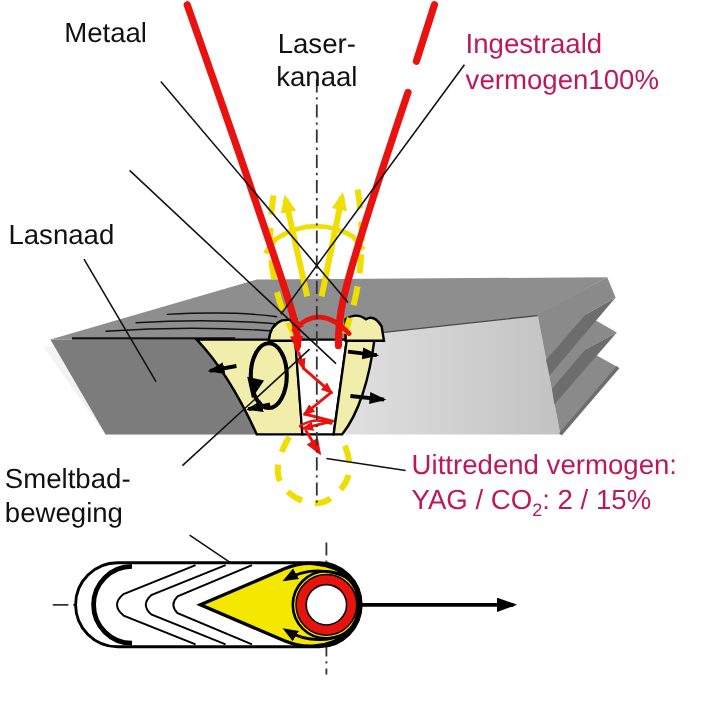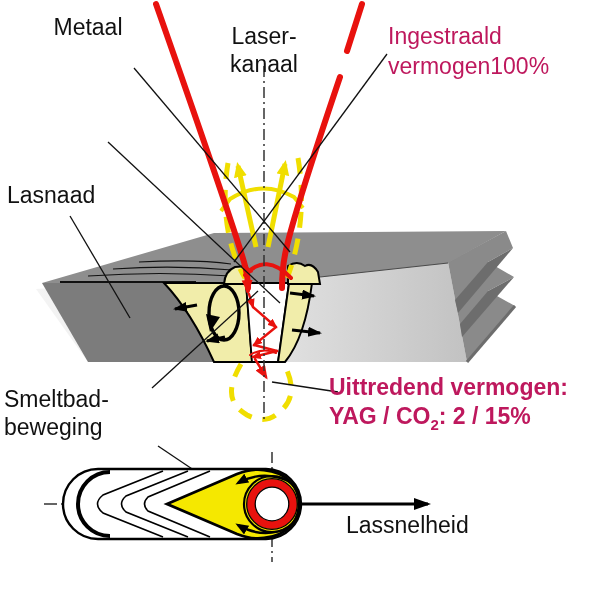--- a/index.html
+++ b/index.html
@@ -152,20 +152,19 @@
   <div>Ingestraald</div>
   <div>vermogen100%</div>
 </div>
 <div class="lab" style="left:17px;top:99px;">
 </div>
 <div class="lab" style="left:7px;top:181px;">Lasnaad</div>
 <div class="lab" style="left:4px;top:385px;">
   <div>Smeltbad-</div>
   <div>beweging</div>
 </div>
-<div class="lab red" style="left:329px;top:373px;line-height:29px;font-weight:bold;">
+<div class="lab red" style="left:343px;top:373px;line-height:29px;">
   <div>Uittredend vermogen:</div>
   <div><span>YAG / CO</span><sub>2</sub><span>: 2 / 15%</span></div>
 </div>
 <div class="lab" style="left:346px;top:511px;line-height:29px;">
-  <div>Lassnelheid</div>
 </div>
 </div>
 
 </body></html>

